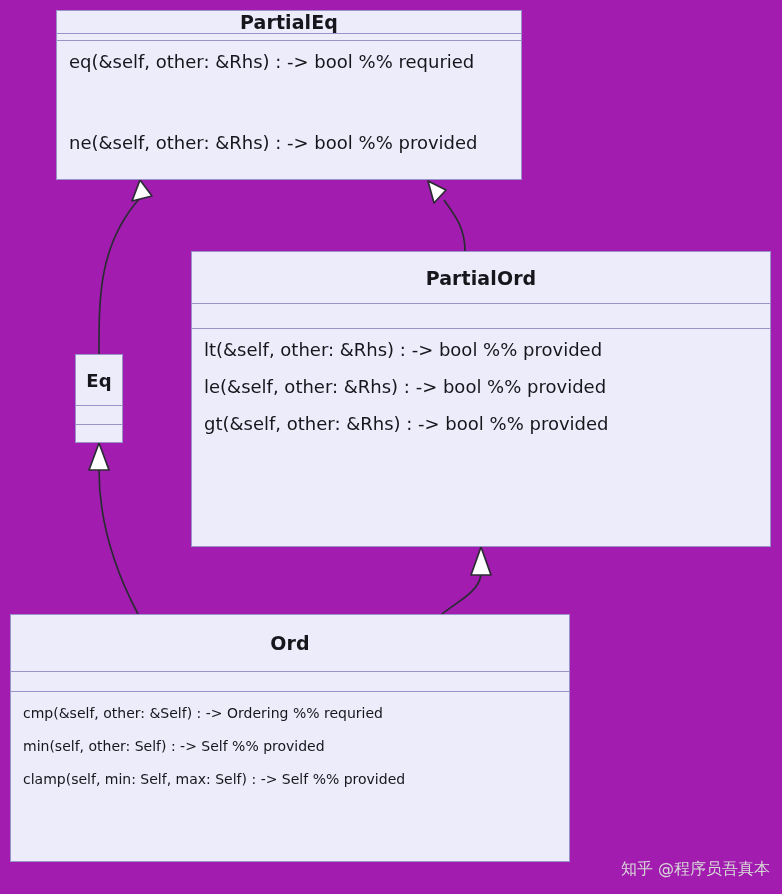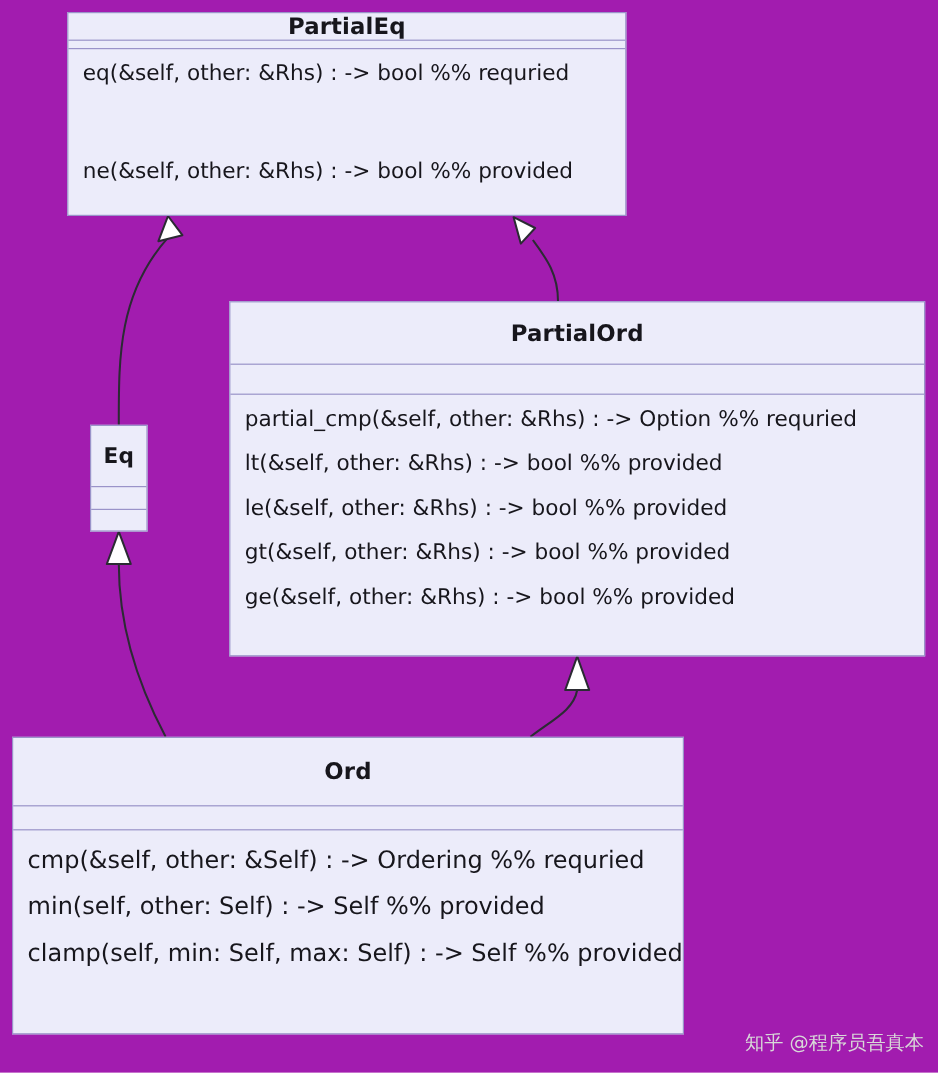--- a/index.html
+++ b/index.html
@@ -80,21 +80,21 @@
   #class-eq { left: 75px; top: 354px; width: 48px; height: 89px; }
   #class-eq .uml-title { height: 50px; font-size: 18px; }
   #class-eq .uml-attrs { height: 18px; }
   #class-eq .uml-methods { flex: 1; padding: 0; }
 
   
   #class-ord { left: 10px; top: 614px; width: 560px; height: 248px; justify-content: flex-end; }
   #class-ord .uml-title { height: 56px; font-size: 19px; }
   #class-ord .uml-attrs { height: 19px; }
   #class-ord .uml-methods { flex: 1; padding-top: 14px; }
-  #class-ord .uml-method { font-size: 20px; margin-bottom: 19px; }
+  #class-ord .uml-method { font-size: 14px; margin-bottom: 19px; }
 
   
   #watermark {
     position: absolute;
     right: 12px;
     bottom: 14px;
     font-size: 16px;
     color: #d8d8d8;
     font-family: "DejaVu Sans", sans-serif;
     white-space: nowrap;
@@ -139,25 +139,23 @@
       <div class="uml-method">ne(&amp;self, other: &amp;Rhs) : -&gt; bool %% provided</div>
     </div>
   </div>
 
   <div class="uml-class" id="class-partialord">
     <div class="uml-title">PartialOrd</div>
     <div class="uml-divider"></div>
     <div class="uml-attrs"></div>
     <div class="uml-divider"></div>
     <div class="uml-methods">
-      <div class="uml-method">partial_cmp(&amp;self, other: &amp;Rhs) : -&gt; Option %% requried</div>
       <div class="uml-method">lt(&amp;self, other: &amp;Rhs) : -&gt; bool %% provided</div>
       <div class="uml-method">le(&amp;self, other: &amp;Rhs) : -&gt; bool %% provided</div>
       <div class="uml-method">gt(&amp;self, other: &amp;Rhs) : -&gt; bool %% provided</div>
-      <div class="uml-method">ge(&amp;self, other: &amp;Rhs) : -&gt; bool %% provided</div>
     </div>
   </div>
 
   <div class="uml-class" id="class-eq">
     <div class="uml-title">Eq</div>
     <div class="uml-divider"></div>
     <div class="uml-attrs"></div>
     <div class="uml-divider"></div>
     <div class="uml-methods"></div>
   </div>

